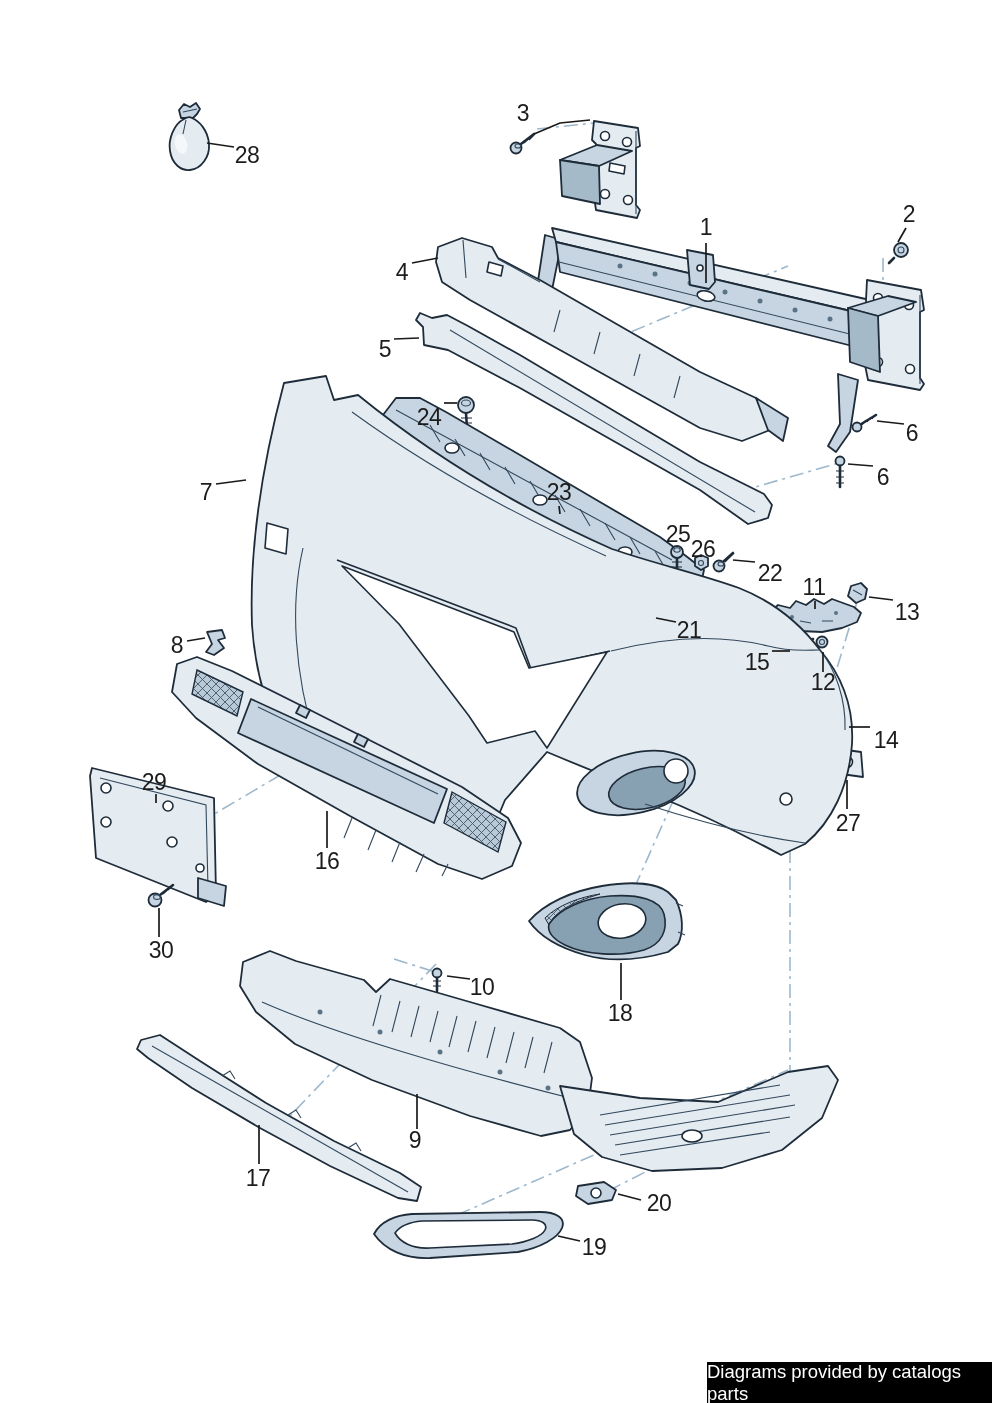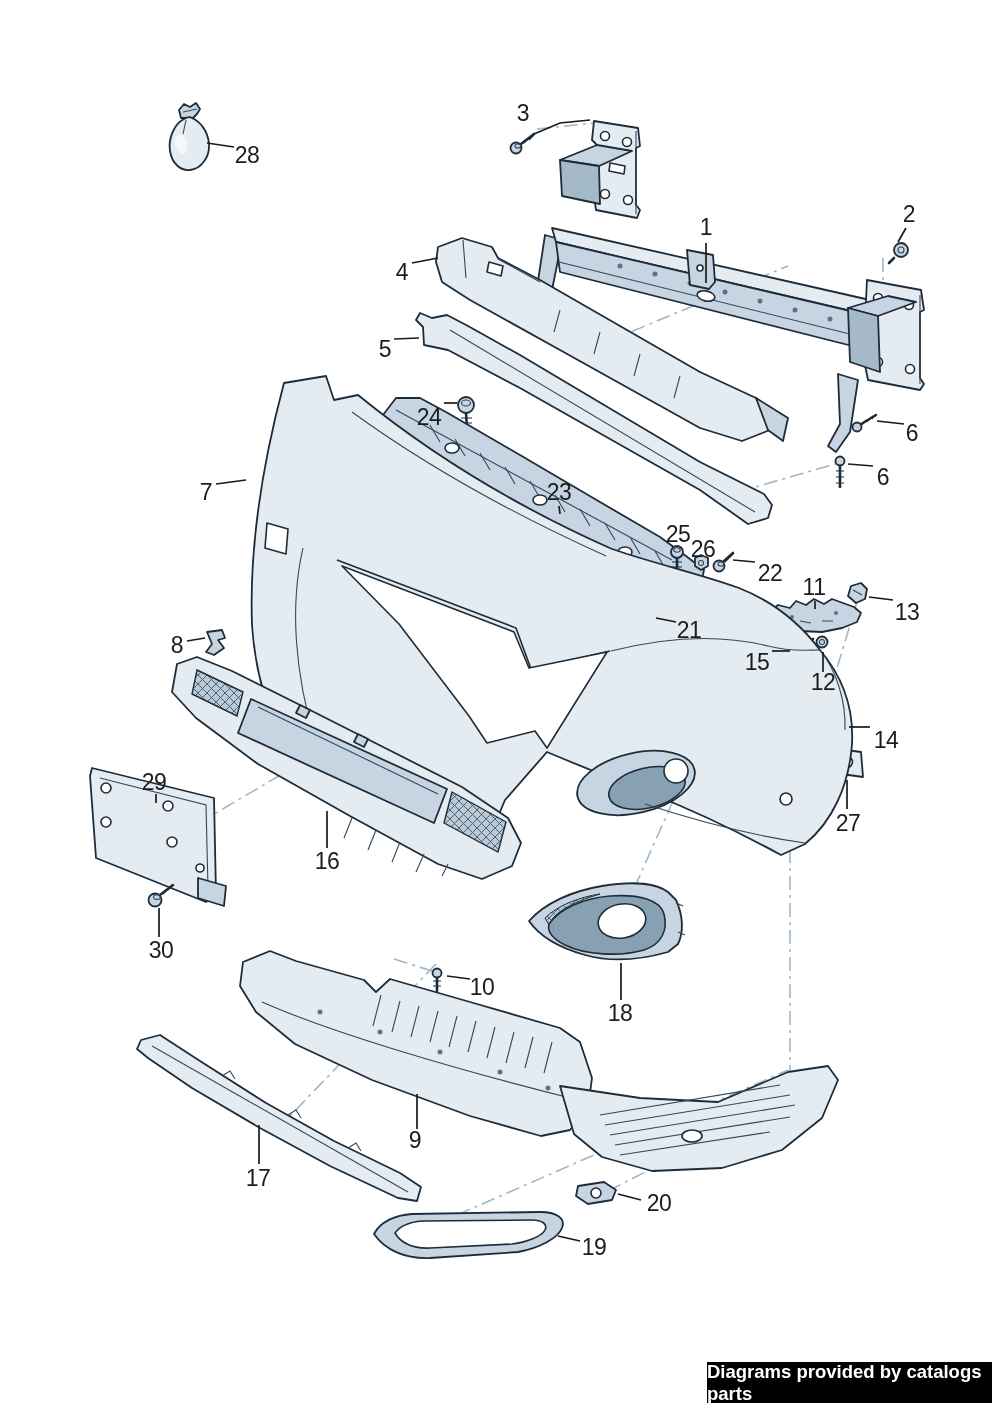--- a/index.html
+++ b/index.html
@@ -18,21 +18,21 @@
   .shaft{fill:none;stroke:#1e2c3a;stroke-width:2.6;stroke-linecap:round;}
   .tick{fill:none;stroke:#1e2c3a;stroke-width:1.1;}
   .dot{fill:#5b7386;stroke:none;}
   .lead{fill:none;stroke:#9db8cc;stroke-width:1.6;stroke-dasharray:14 5 3 5;}
   .lbl{fill:none;stroke:#1a1a1a;stroke-width:1.7;}
   text.callout{font-family:"Liberation Sans",sans-serif;font-size:23px;fill:#1c1c1c;
                text-anchor:middle;letter-spacing:-0.5px;}
 
   .footer{position:absolute;left:707px;top:1362px;width:285px;height:41px;background:#000000;
           color:#ffffff;display:flex;align-items:center;justify-content:center;
-          font-size:18.5px;font-family:"Liberation Sans",sans-serif;font-weight:bold;}
+          font-size:18.5px;font-family:"Liberation Sans",sans-serif;}
 </style>
 </head>
 <body>
 
 <div class="canvas">
 <svg width="992" height="1403" viewBox="0 0 992 1403">
   <defs>
     <pattern id="mesh" width="9" height="9" patternUnits="userSpaceOnUse">
       <rect width="9" height="9" fill="#b9c9d6"></rect>
       <path d="M0,0 L9,9 M9,0 L0,9" stroke="#42586b" stroke-width="0.9"></path>

